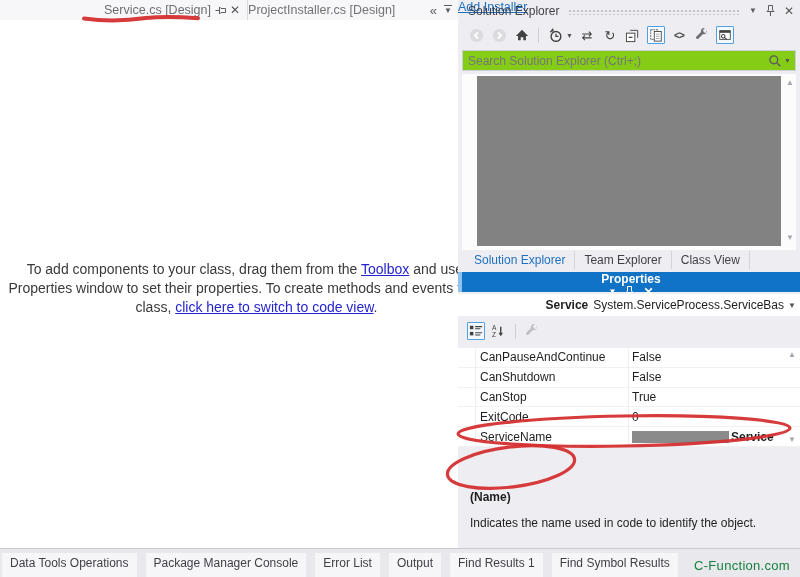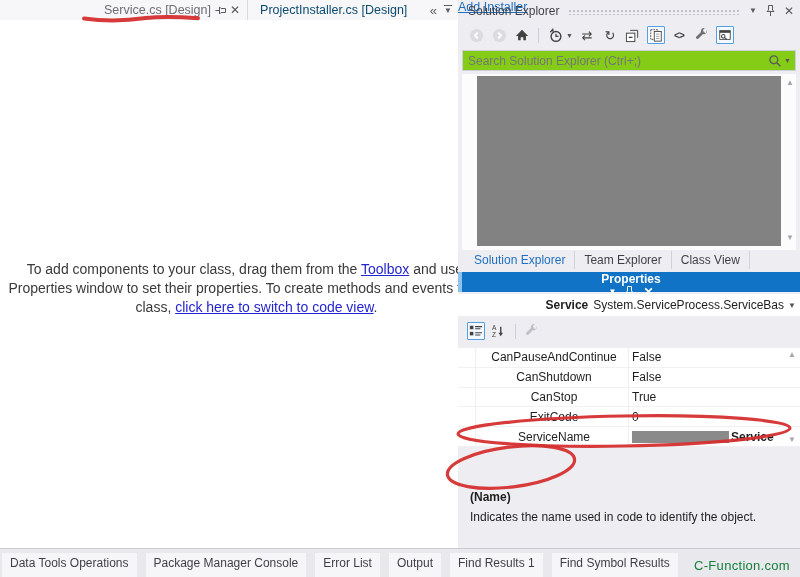--- a/index.html
+++ b/index.html
@@ -3,21 +3,21 @@
 <meta charset="utf-8">
 <style>
   * { margin:0; padding:0; box-sizing:border-box; }
   html,body { width:800px; height:577px; overflow:hidden; }
   body { position:relative; font-family:"Liberation Sans", sans-serif; background:#EEEEF2; color:#3F3F46; }
 
   
   #tabbar { position:absolute; left:0; top:0; width:458px; height:20px; background:#F7F7F9; display:flex; align-items:stretch; font-size:12.5px; }
   .doc-tab { display:flex; align-items:center; gap:5px; padding:0 7px; cursor:default; }
   .doc-tab.first { margin-left:97px; color:#6E6E73; }
-  .doc-tab.second { border-left:1px solid #D9D9DE; color:#0c4a6e; padding:0 12px; }
+  .doc-tab.second { border-left:1px solid #D9D9DE; color:#737373; padding:0 0; }
   .tab-spacer { flex:1; }
   .tab-overflow { display:flex; align-items:center; gap:7px; padding-right:6px; color:#5B5B60; }
   .glyph-chevrons { font-size:13px; line-height:1; }
   .tablist-icon { display:inline-block; border-top:1.5px solid #5B5B60; padding-top:1px; font-size:8px; line-height:1; }
   .pin-rot { transform:rotate(90deg); display:inline-flex; }
   .x-glyph { font-size:12px; color:#555; line-height:1; }
 
   
   #design { position:absolute; left:0; top:20px; width:514px; height:528px; background:#FFFFFF; border-right:1px solid #C9C9D2; }
   .design-msg { margin:240px 2px 0; text-align:center; font-size:14px; line-height:19px; color:#3A3A3A; }
@@ -55,32 +55,32 @@
   .props-title .dots { background-image:radial-gradient(rgba(255,255,255,.5) 0.9px, transparent 1.1px); }
   .props-title .title-icons { color:#FFFFFF; }
   .props-accent { position:absolute; left:0; top:272px; width:4px; height:20px; background:#8FC2EC; }
 
   .props-object { left:0; top:294px; right:0; height:22px; background:#FFFFFF; display:flex; align-items:center; justify-content:flex-end; padding-right:16px; white-space:nowrap; overflow:hidden; color:#1E1E1E; }
   .obj-name { font-weight:bold; margin-right:5px; }
   .obj-dd { position:absolute; right:4px; top:301px; font-size:8px; color:#555; }
 
   .props-toolbar { left:0; top:318px; right:0; height:26px; display:flex; align-items:center; gap:5px; padding-left:9px; }
 
-  .props-grid { left:0; top:348px; right:0; height:99px; background:#FFFFFF;text-align:center; }
+  .props-grid { left:0; top:348px; right:0; height:99px; background:#FFFFFF; }
   .prow { height:19.8px; display:flex; align-items:center; border-bottom:1px solid #F1F1F4; cursor:default; }
   .pname { width:170px; padding-left:22px; color:#1E1E1E; white-space:nowrap; overflow:hidden; }
   .pval { flex:1; padding-left:4px; color:#1E1E1E; display:flex; align-items:center; gap:2px; }
   .col-line { position:absolute; top:0; bottom:0; width:1px; background:#EFEFF2; }
   .val-redaction { width:97px; height:12px; background:#8A8A8A; }
   .val-bold { font-weight:bold; }
 
   .add-installer { left:14px; top:460px; color:#1E6FC0; text-decoration:underline; font-size:12.5px; cursor:pointer; }
 
   .props-desc { left:12px; top:490px; right:10px; color:#1E1E1E; }
-  .desc-title { font-weight:bold; margin-bottom:6px; }
+  .desc-title { font-weight:bold; margin-bottom:12px; }
   .desc-text { line-height:15px; }
 
   
   #bottombar { position:absolute; left:0; top:548px; width:800px; height:33px; background:#E9E9ED; border-top:1px solid #CACAD3; display:flex; gap:9px; padding:4px 0 0 2px; align-items:flex-start; }
   .btab { background:#F6F6F8; padding:3px 8px 10px; font-size:12px; color:#3F3F46; white-space:nowrap; cursor:default; }
   .watermark { position:absolute; right:10px; top:9px; font-size:13px; color:#15803d; letter-spacing:.3px; background:transparent;text-align:right; }
 
   
   #annotations { position:absolute; left:0; top:0; width:800px; height:577px; pointer-events:none; z-index:40; }
 

